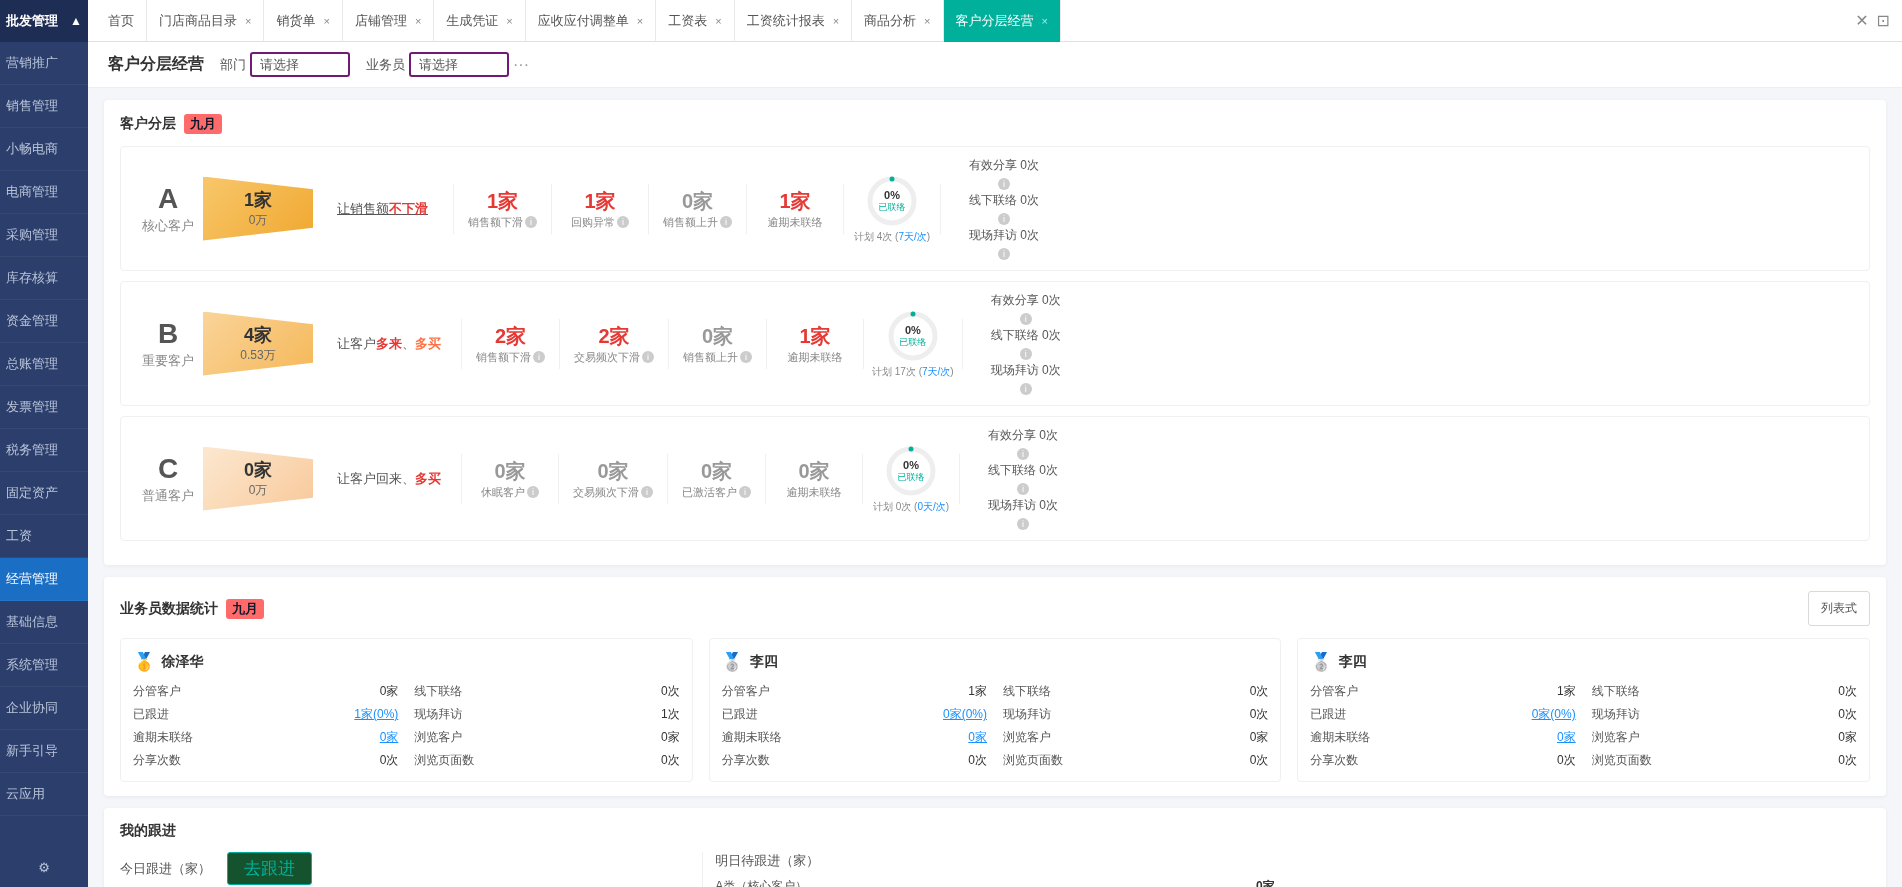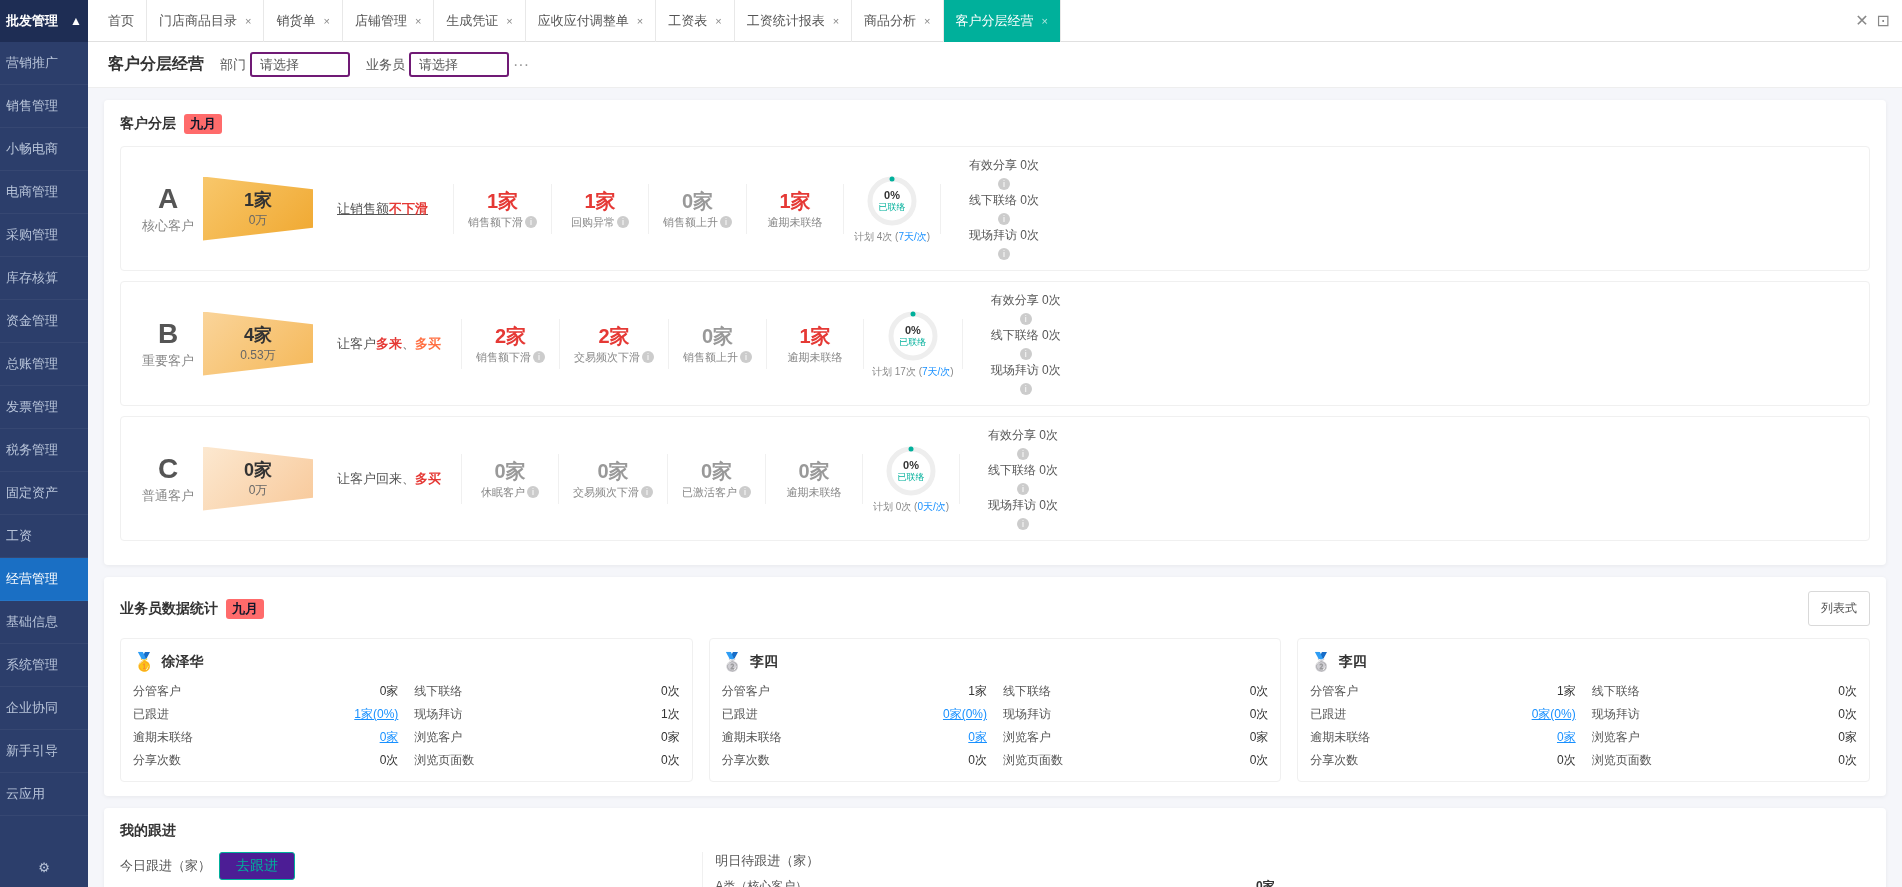--- a/index.html
+++ b/index.html
@@ -399,28 +399,28 @@
       border-right: 1px solid #f0f0f0;
     }
     .followup-col:first-child { padding-left: 0; }
     .followup-col:last-child { border-right: none; }
     .followup-col-title {
       font-size: 13px;
       color: #555;
       margin-bottom: 8px;
     }
     .followup-btn {
-      background: #4c1d95;
+      background: #14532d;
       border: 1px solid #00b09b;
       color: #00b09b;
       border-radius: 3px;
       padding: 4px 16px;
-      font-size: 14px;
-      cursor: pointer;
-      margin-left: 0;
+      font-size: 17px;
+      cursor: pointer;
+      margin-left: 8px;
     }
     .followup-row {
       display: flex;
       align-items: center;
       justify-content: space-between;
       font-size: 12px;
       color: #555;
       margin-bottom: 4px;
     }
     .followup-num {

